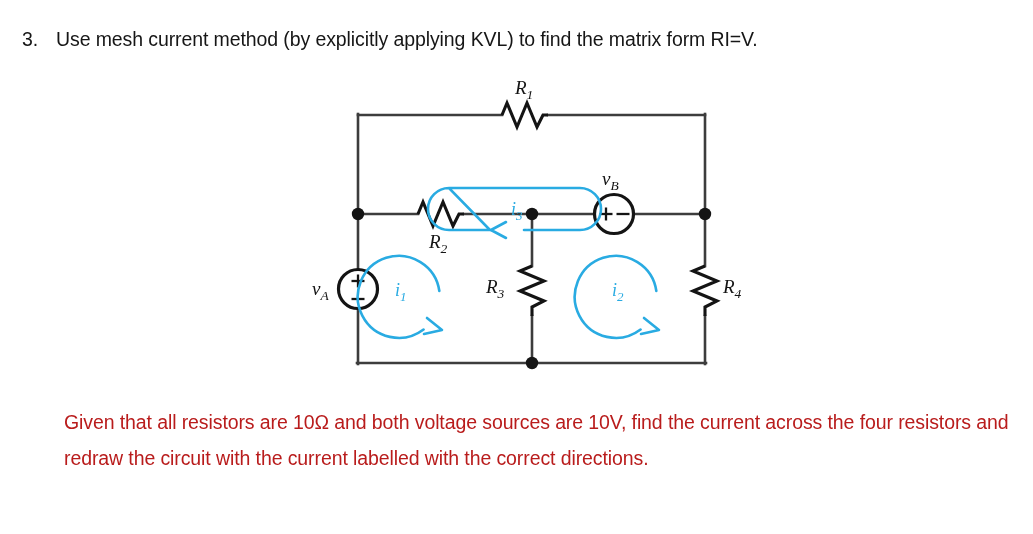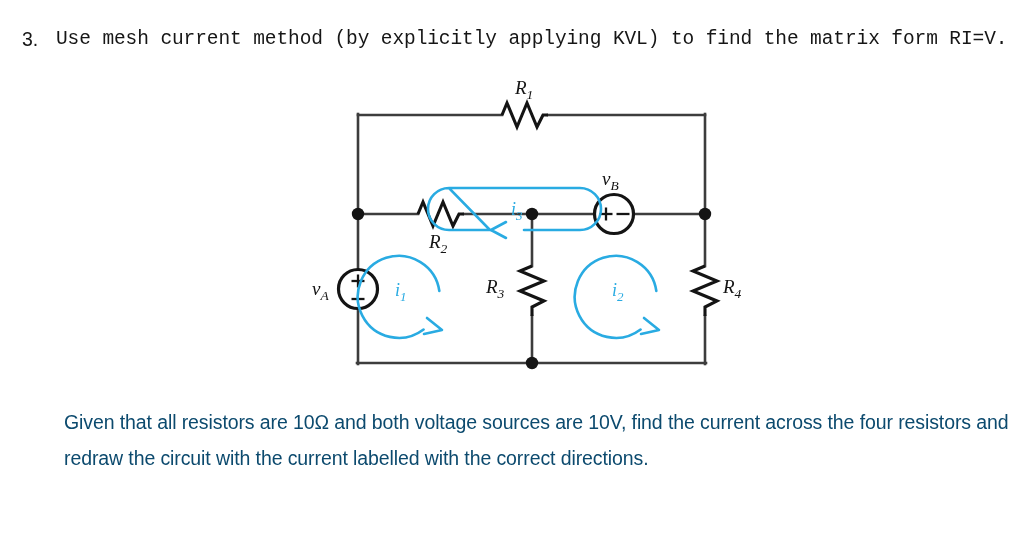--- a/index.html
+++ b/index.html
@@ -28,21 +28,20 @@
     line-height: 26px;
     letter-spacing: -0.1px;
     color: #161616;
   }
   #question-header .q-num {
     width: 34px;
     flex: 0 0 34px;
   }
   #question-header .q-text {
     flex: 1 1 auto;
-    font-family: Liberation Mono, monospace;
   }
 
   
   #circuit-figure {
     position: absolute;
     left: 290px;
     top: 78px;
     width: 470px;
     height: 310px;
   }
@@ -52,21 +51,21 @@
 
   
   #closing-paragraph {
     position: absolute;
     left: 64px;
     top: 404px;
     width: 950px;
     font-size: 19.5px;
     line-height: 36px;
     letter-spacing: -0.1px;
-    color: #0c4a6e;
+    color: #b91c1c;
   }
 </style>
 </head>
 <body>
 
 <div id="question-header">
   <span class="q-num">3.</span>
   <span class="q-text">Use mesh current method (by explicitly applying KVL) to find the matrix form RI=V.</span>
 </div>
 

